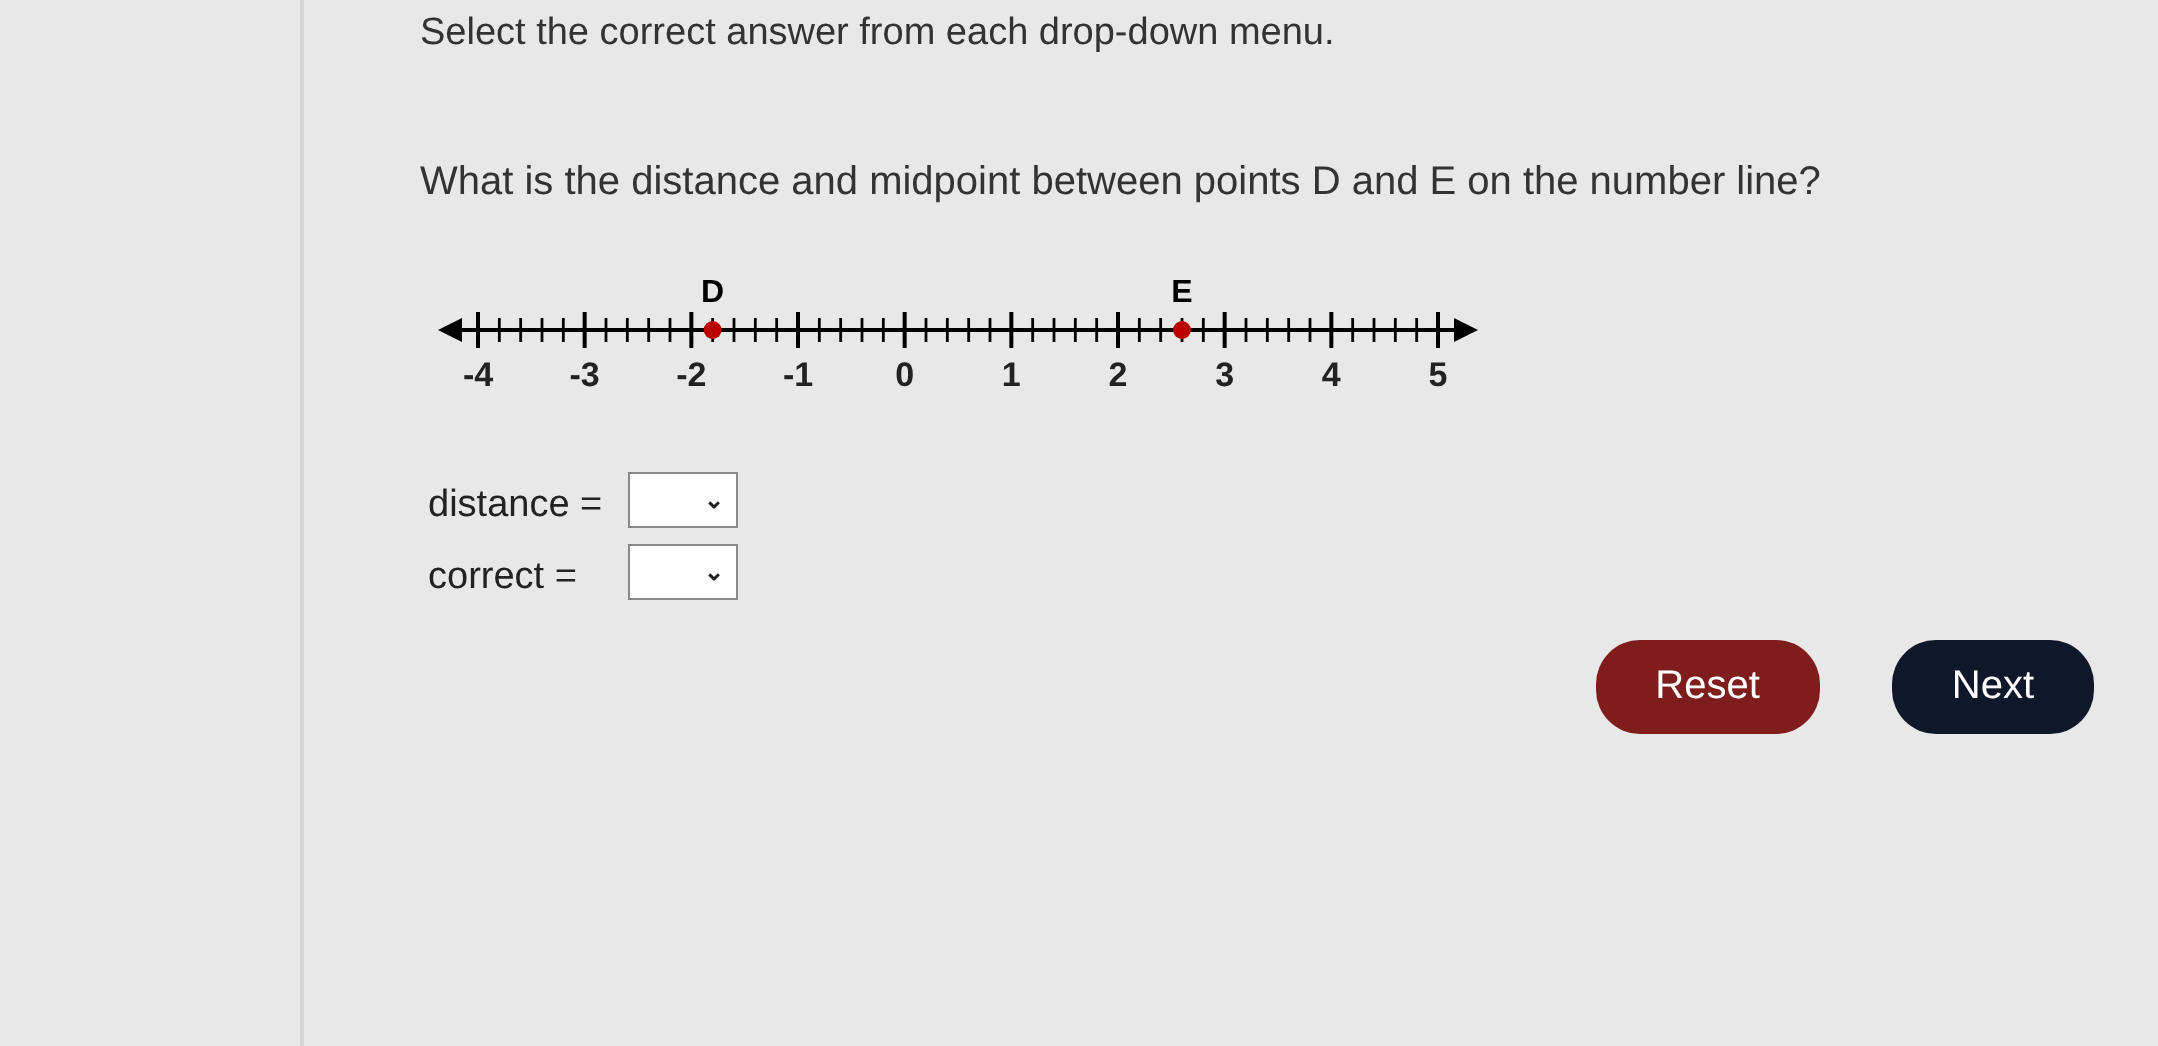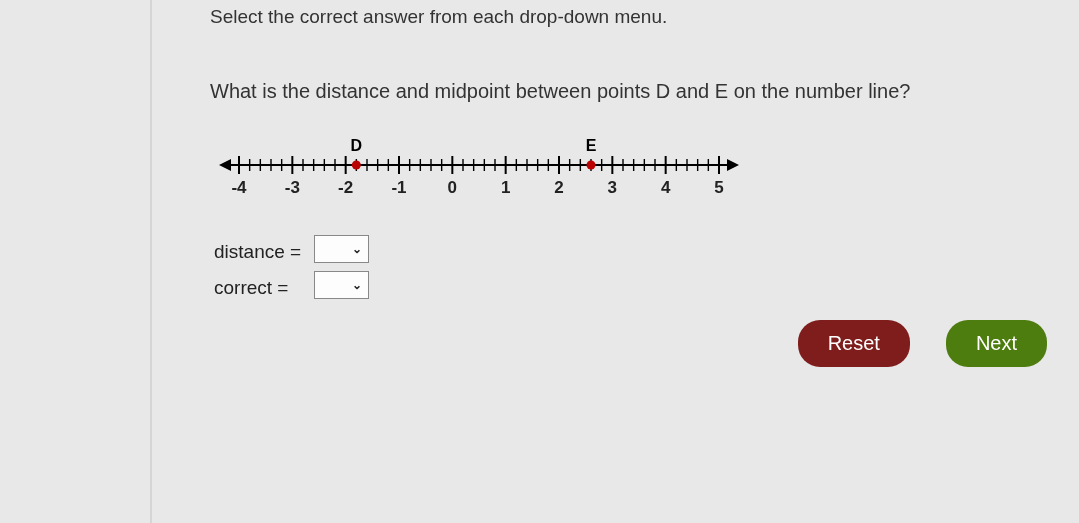--- a/index.html
+++ b/index.html
@@ -89,21 +89,21 @@
       font-size: 20px;
       color: #fff;
       cursor: pointer;
       border: none;
       font-family: Arial, sans-serif;
     }
     .btn-reset {
       background: #7f1d1d;
     }
     .btn-next {
-      background: #4d7c0f;
+      background: #0f172a;
     }
   </style>
 </head>
 <body>
 
 <div class="container">
   <div class="sidebar-edge"></div>
   <div class="content">
     <div class="instruction">Select the correct answer from each drop-down menu.</div>
     <div class="question">What is the distance and midpoint between points D and E on the number line?</div>

